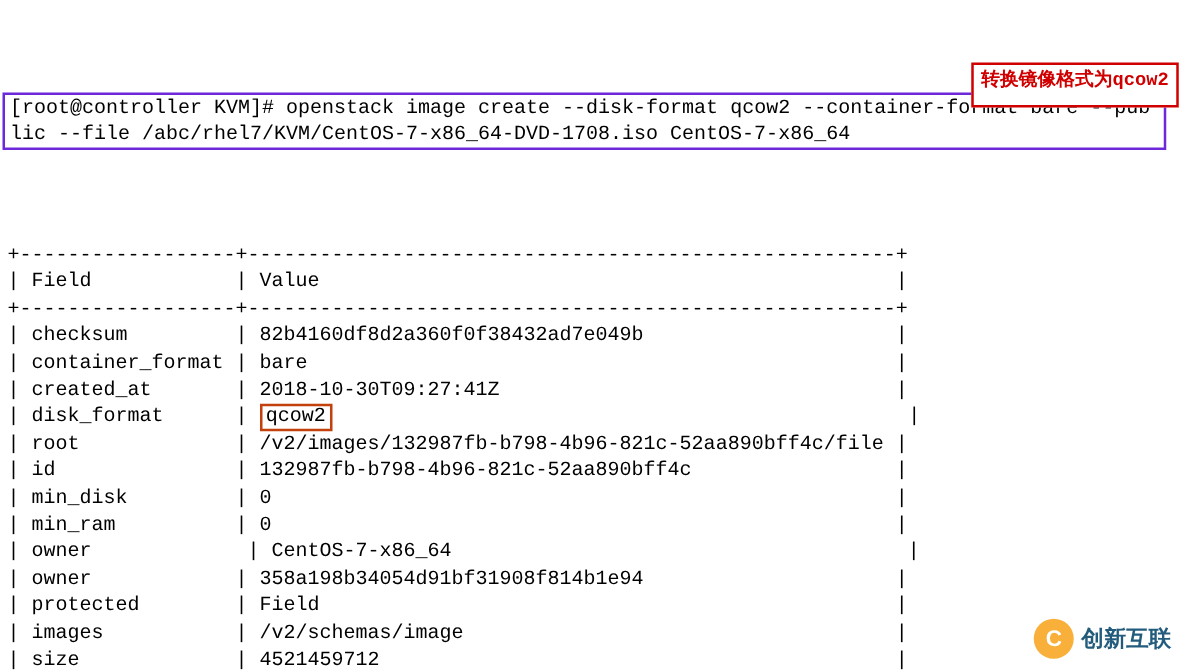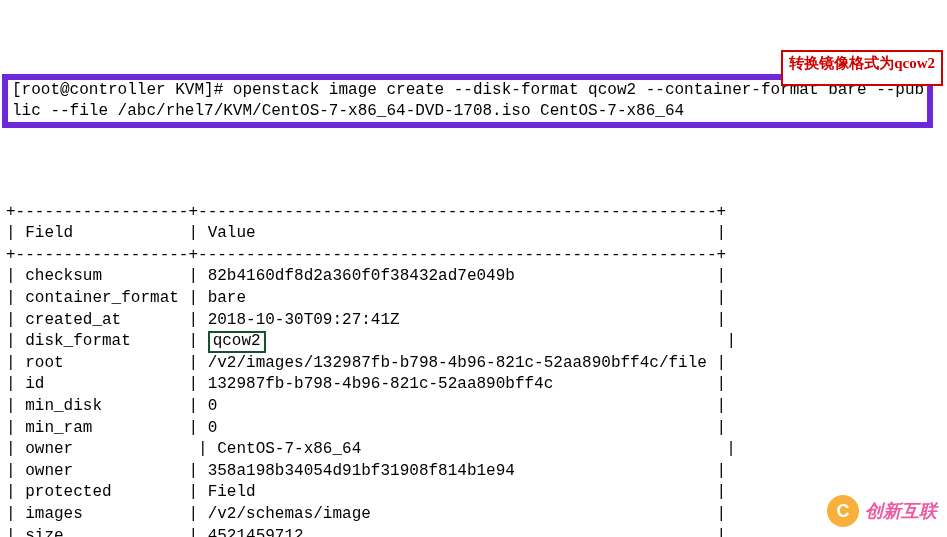--- a/index.html
+++ b/index.html
@@ -8,44 +8,44 @@
       font-size: 16px;
       background: #ffffff;
       color: #000000;
       width: 947px;
       height: 537px;
       position: relative;
       overflow: hidden;
       white-space: pre;
     }
     .cmd-box {
-      border: 6px solid #6d28d9;
+      border: 2px solid #6d28d9;
       padding: 0 4px;
       line-height: 1.3;
       margin: 2px 14px 0 2px;
     }
     .annotation-box {
       position: absolute;
       top: 50px;
       right: 4px;
       border: 2px solid #d00000;
       color: #d00000;
-      font-family: Liberation Serif, serif;
+      font-family: Liberation Mono, monospace;
       font-weight: bold;
       font-size: 15px;
       padding: 2px 6px 10px 6px;
       background: #ffffff;
       height: 36px;
     }
     .term {
       line-height: 1.35;
       padding: 2px 6px;
     }
     .highlight-box {
-      border: 2px solid #14532d;
+      border: 2px solid #c2410c;
       padding: 0 3px;
       display: inline-block;
       line-height: 1.1;
     }
     .watermark {
       position: absolute;
       bottom: 10px;
       right: 10px;
       display: flex;
       align-items: center;
@@ -61,23 +61,22 @@
       align-items: center;
       justify-content: center;
       color: #fff;
       font-weight: bold;
       font-family: sans-serif;
       font-size: 18px;
     }
     .watermark-text {
       font-family: "Microsoft YaHei", sans-serif;
       font-weight: bold;
-      color: #ec4899;
+      color: #0c4a6e;
       font-size: 18px;
-      font-style: italic;
     }
   </style>
 </head>
 <body>
 
 
 
 <div class="cmd-box"><span>[root@controller KVM]# </span><span>openstack image create --disk-format qcow2 --container-format bare --pub</span>
 <span>lic --file /abc/rhel7/KVM/CentOS-7-x86_64-DVD-1708.iso CentOS-7-x86_64</span></div>
 

